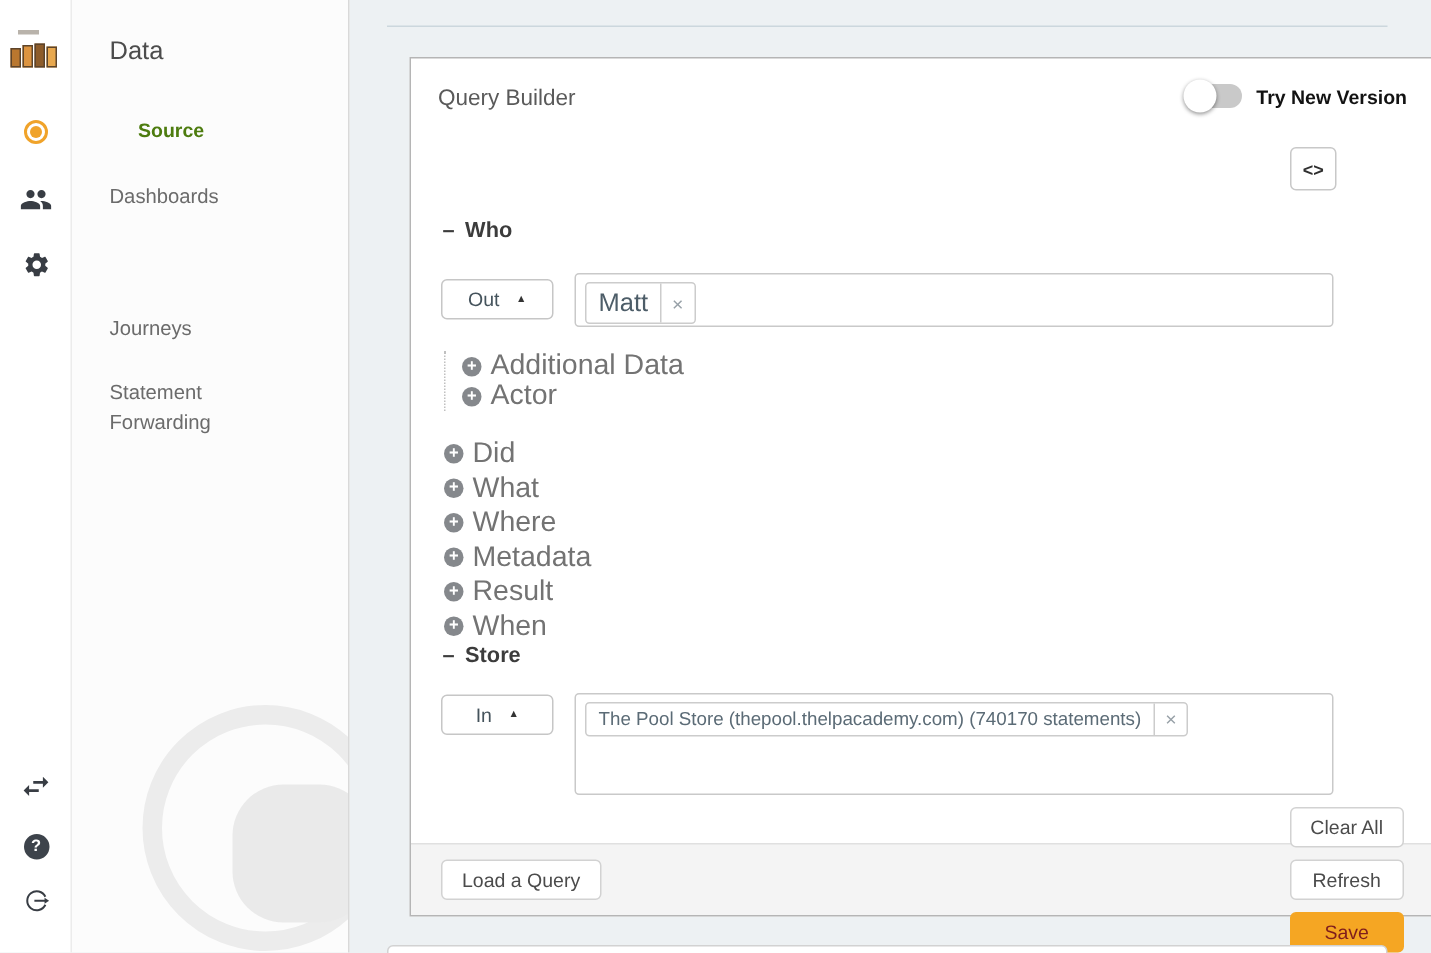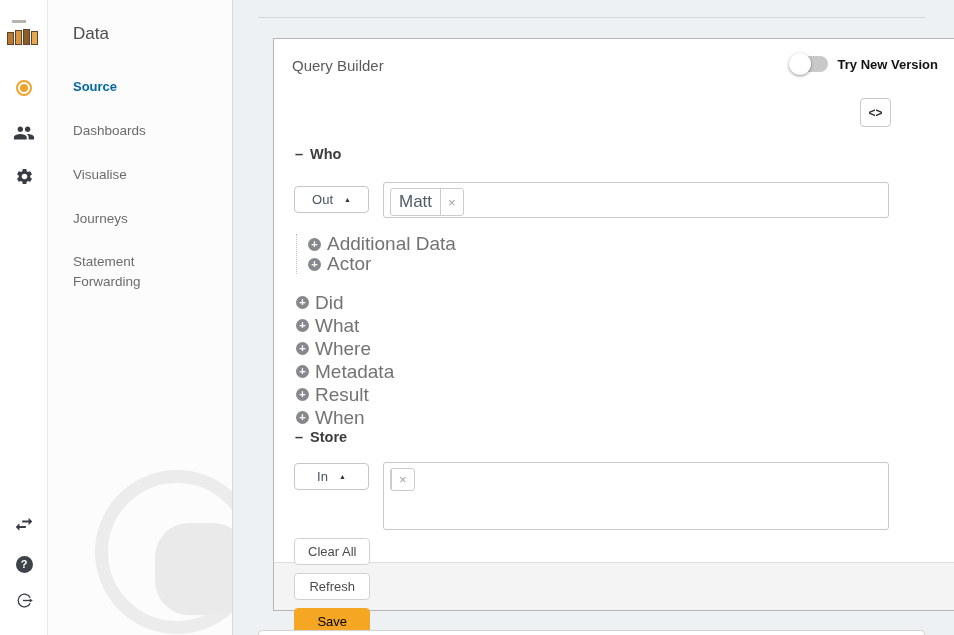--- a/index.html
+++ b/index.html
@@ -28,21 +28,21 @@
   
   .sidebar { position:absolute; left:48px; top:0; width:185px; height:635px;
     background:#fcfcfc; border-right:1px solid #d9d9d9; overflow:hidden; z-index:2; }
   .wm-ring { position:absolute; left:47px; top:470px; width:164px; height:164px;
     border:13px solid #ececec; border-radius:50%; }
   .wm-blob { position:absolute; left:107px; top:523px; width:92px; height:92px;
     background:#eaeaea; border-radius:34px; }
   .sb-heading { position:absolute; left:25px; top:24px; font-size:17px; color:#4c4c4c; }
   .sb-item { position:absolute; left:25px; width:130px; font-size:13.5px; color:#6b6b6b;
     cursor:pointer; line-height:20px; }
-  .sb-item.active { color:#0369a1; font-weight:bold; font-size:13px; }
+  .sb-item.active { color:#4d7c0f; font-weight:bold; font-size:13px;margin-left:19px; }
 
   
   .content { position:absolute; left:233px; top:0; width:721px; height:635px; }
   .top-divider { position:absolute; left:25px; top:17px; width:667px; height:1px;
     background:#ccd7dd; }
   .next-card { position:absolute; left:25px; top:630px; width:667px; height:12px;
     background:#fff; border:1px solid #d2d2d2; border-radius:4px 4px 0 0; }
 
   .card { position:absolute; left:40px; top:38px; width:684px; height:573px;
     background:#fff; border:1px solid #b5b5b5; }
@@ -84,21 +84,21 @@
   .plus { width:13px; height:13px; border-radius:50%; background:#85888c; color:#fff;
     font-size:11px; line-height:12px; text-align:center; font-weight:bold; flex:none; }
   .exp-label { font-size:19px; color:#737373; white-space:nowrap; }
 
   .qb-footer { position:absolute; left:0; right:0; bottom:0; height:48px;
     background:#f4f4f4; border-top:1px solid #e0e0e0; display:flex;
     align-items:center; justify-content:space-between; padding:0 20px; }
   .btn-group { display:flex; gap:8px;flex-direction:column; }
   .btn { background:#fff; border:1px solid #d2d2d2; border-radius:4px; color:#4b4b4b;
     font-size:13px; padding:5px 13px; cursor:pointer; font-family:"Liberation Sans",sans-serif; }
-  .btn.save { background:#f5a623; border-color:#f5a623; color:#000000; padding:5px 15px; }
+  .btn.save { background:#f5a623; border-color:#f5a623; color:#7f1d1d; padding:5px 15px; }
 </style>
 </head>
 <body>
 
 <div class="rail">
   <div class="logo">
     <div class="logo-bar"></div>
     <div class="logo-books">
         <i></i>
         <i></i>
@@ -143,21 +143,20 @@
     </svg>
   </div>
 </div>
 
 <nav class="sidebar">
   <div class="wm-ring"></div>
   <div class="wm-blob"></div>
   <div class="sb-heading">Data</div>
   <div class="sb-item active" style="top:77px">Source</div>
   <div class="sb-item" style="top:121px">Dashboards</div>
-  <div class="sb-item" style="top:165px">Visualise</div>
   <div class="sb-item" style="top:209px">Journeys</div>
   <div class="sb-item" style="top:252px; width:110px">Statement Forwarding</div>
 </nav>
 
 <main class="content">
   <div class="top-divider"></div>
 
   <section class="card">
     <div class="qb-title">Query Builder</div>
 
@@ -228,25 +227,27 @@
       <span>Store</span>
     </div>
 
     <button class="dd" style="top:424px">
       <span>In</span>
       <span class="caret">▲</span>
     </button>
 
     <div class="tagbox" style="top:423px; height:68px">
       <span class="tag small">
+        <span class="tag-label">The Pool Store (thepool.thelpacademy.com) (740170 statements)</span>
         <span class="tag-close">×</span>
       </span>
     </div>
 
     <div class="qb-footer">
+      <button class="btn">Load a Query</button>
       <div class="btn-group">
         <button class="btn">Clear All</button>
         <button class="btn">Refresh</button>
         <button class="btn save">Save</button>
       </div>
     </div>
   </section>
 
   <div class="next-card"></div>
 </main>

